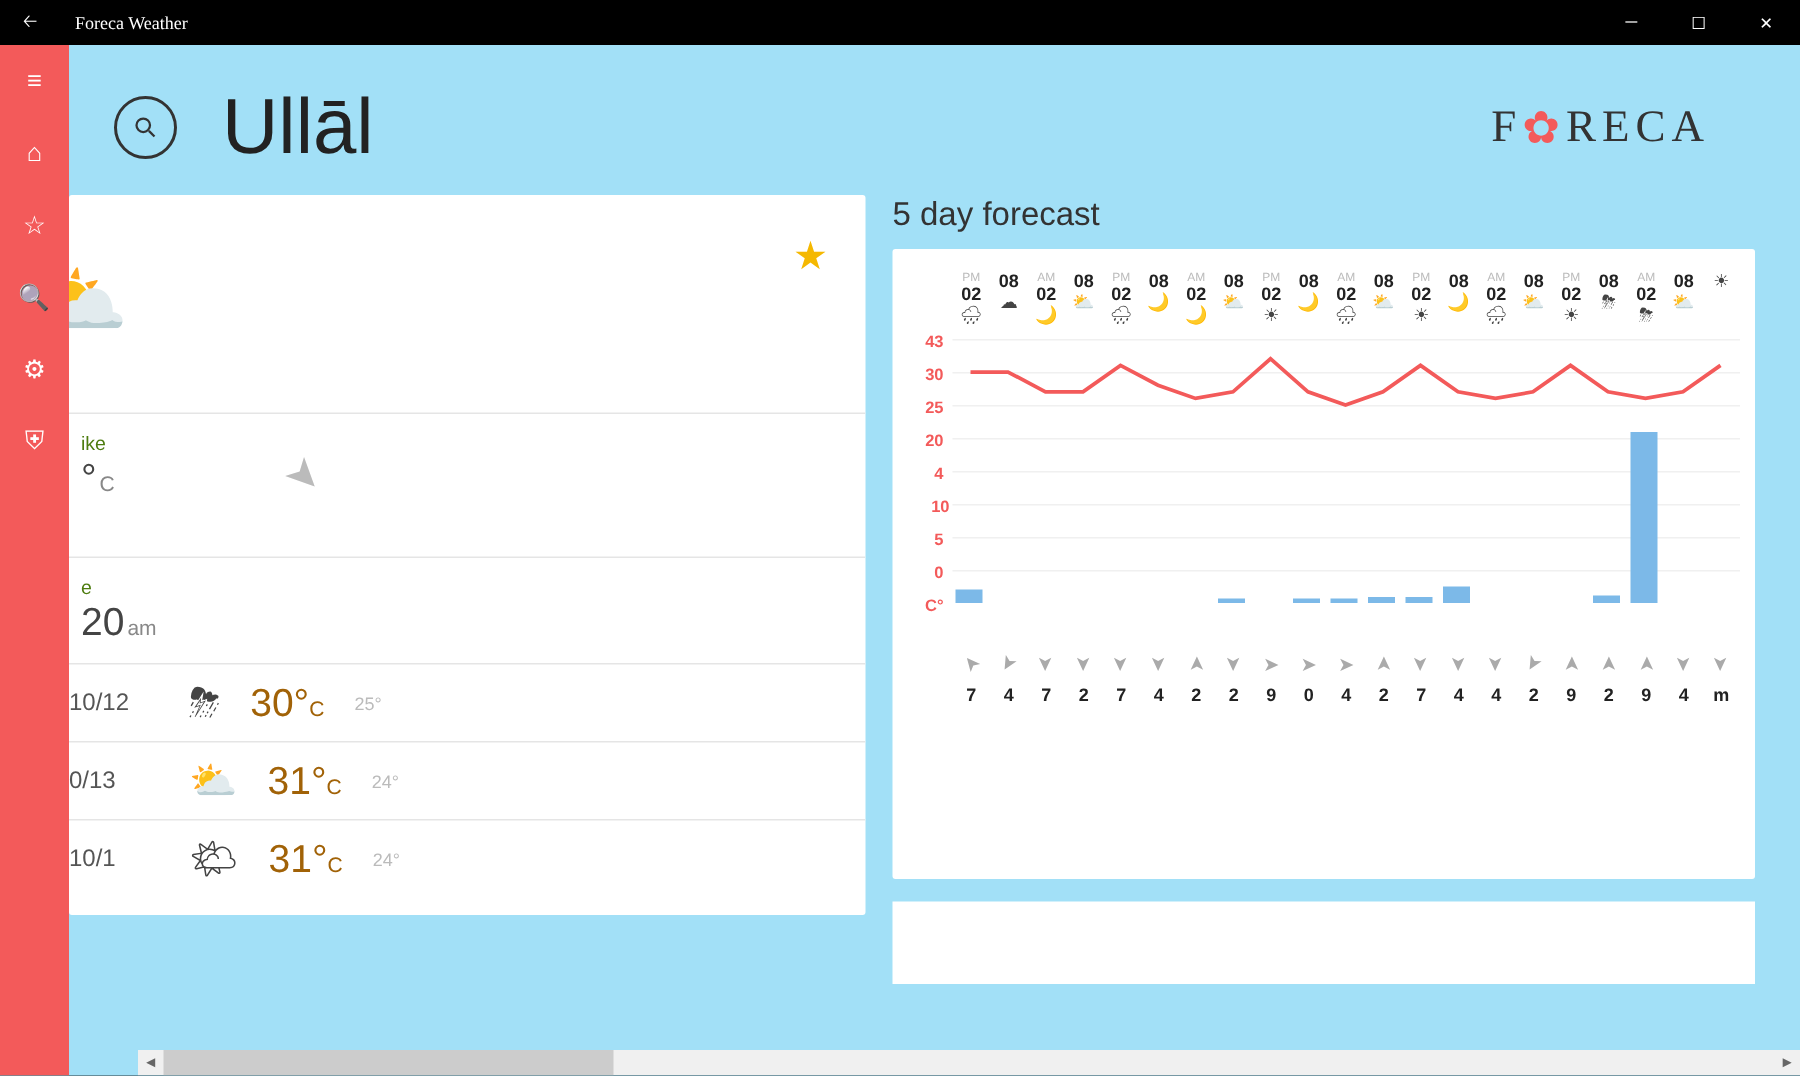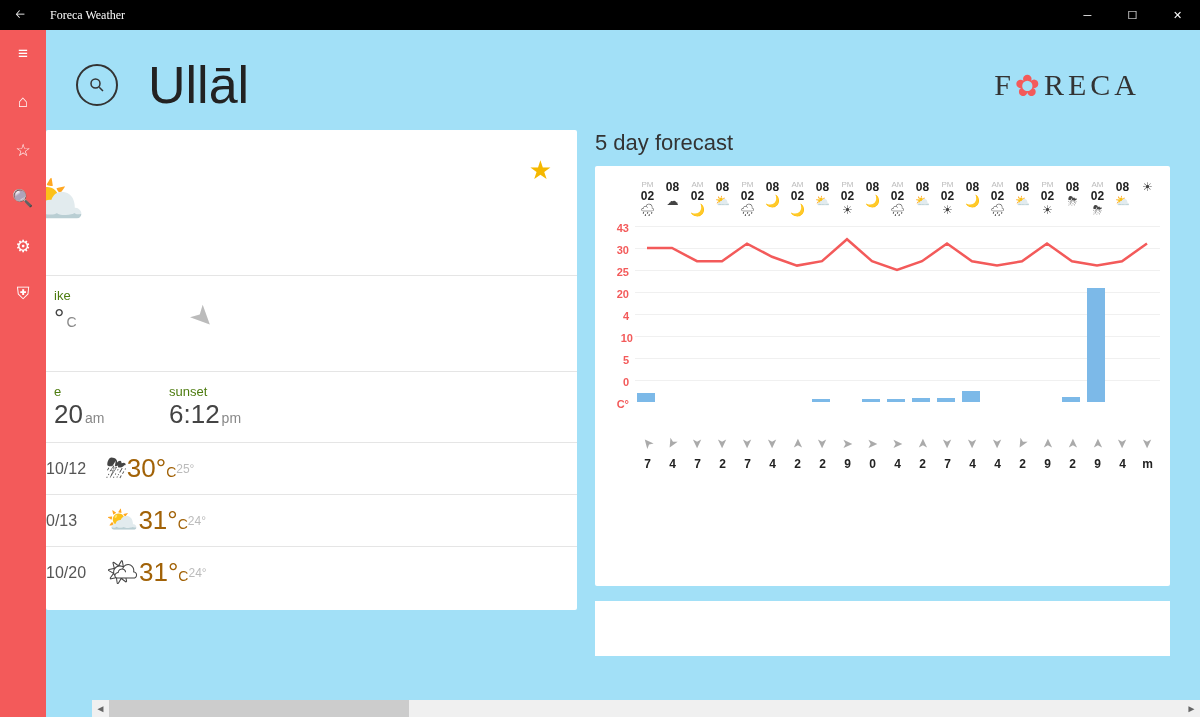--- a/index.html
+++ b/index.html
@@ -30,21 +30,21 @@
 .big-temp .unit { font-size: 40px; vertical-align: top; position: relative; top: 30px; margin-left: 6px; }
 .star-fav { position: absolute; right: 25px; top: 25px; color: #f5b800; font-size: 26px; cursor: pointer; }
 .observed { position: absolute; left: 350px; top: 160px; font-size: 11px; color: #bbb; line-height: 1.4; }
 .divider { border-top: 1px solid #e5e5e5; margin-top: 25px; }
 .metric-row { display: flex; padding: 12px 0 12px 0; }
 .metric { width: 115px; padding-left: 8px; }
 .metric .label { color: #4d7c0f; font-size: 13px; }
 .metric .val { font-size: 26px; color: #444; }
 .metric .val .unit { font-size: 14px; color: #888; margin-left: 2px; }
 .wind-arrow { color: #bbb; font-size: 28px; margin-left: 30px; margin-top: 12px; transform: rotate(45deg); display: inline-block; }
-.mini-forecast { border-top: 1px solid #e5e5e5; padding: 10px 0 10px 0; display: flex; align-items: center; }
+.mini-forecast { border-top: 1px solid #e5e5e5; padding: 10px 0 10px 0; display: flex; align-items: center; gap: 20px; }
 .mini-forecast .date { width: 60px; font-size: 16px; color: #555; }
 .mini-forecast .micon { font-size: 26px; }
 .mini-forecast .mtemp { font-size: 26px; color: #a16207; }
 .mini-forecast .mtemp .u { font-size: 14px; }
 .mini-forecast .sec { font-size: 12px; color: #bbb; }
 .forecast-card { height: 420px; padding: 12px 10px 5px 10px; position: relative; }
 .day-ticks { display: flex; font-size: 12px; color: #aaa; padding-left: 40px; }
 .day-tick { width: 100px; text-align: center; font-weight: 600; }
 .hour-labels { display: flex; padding-left: 30px; margin-top: 2px; }
 .hcol { width: 25px; text-align: center; }
@@ -121,41 +121,37 @@
               <div class="val"><span>°</span><span class="unit">C</span></div>
             </div>
             <span class="wind-arrow">➤</span>
           </div>
           <div class="divider"></div>
           <div class="metric-row">
             <div class="metric">
               <div class="label">e</div>
               <div class="val"><span>20</span><span class="unit">am</span></div>
             </div>
-            <div class="metric">
-              <div class="label">sunset</div>
-              <div class="val"><span>6:12</span><span class="unit">pm</span></div>
-            </div>
           </div>
 
           <div id="miniForecast">
               <div class="mini-forecast">
                 <span class="date">10/12</span>
     <span class="micon">⛈</span>
     <span class="mtemp">30°<span class="u">C</span></span>
     <span class="sec">25°</span>
               </div>
               <div class="mini-forecast">
                 <span class="date">0/13</span>
     <span class="micon">⛅</span>
     <span class="mtemp">31°<span class="u">C</span></span>
     <span class="sec">24°</span>
               </div>
               <div class="mini-forecast">
-                <span class="date">10/20</span>
+                <span class="date">10/1</span>
     <span class="micon">🌤</span>
     <span class="mtemp">31°<span class="u">C</span></span>
     <span class="sec">24°</span>
               </div>
             </div>
         </div>
       </div>
 
       <div class="col-right">
         <div class="section-label">5 day forecast</div>

